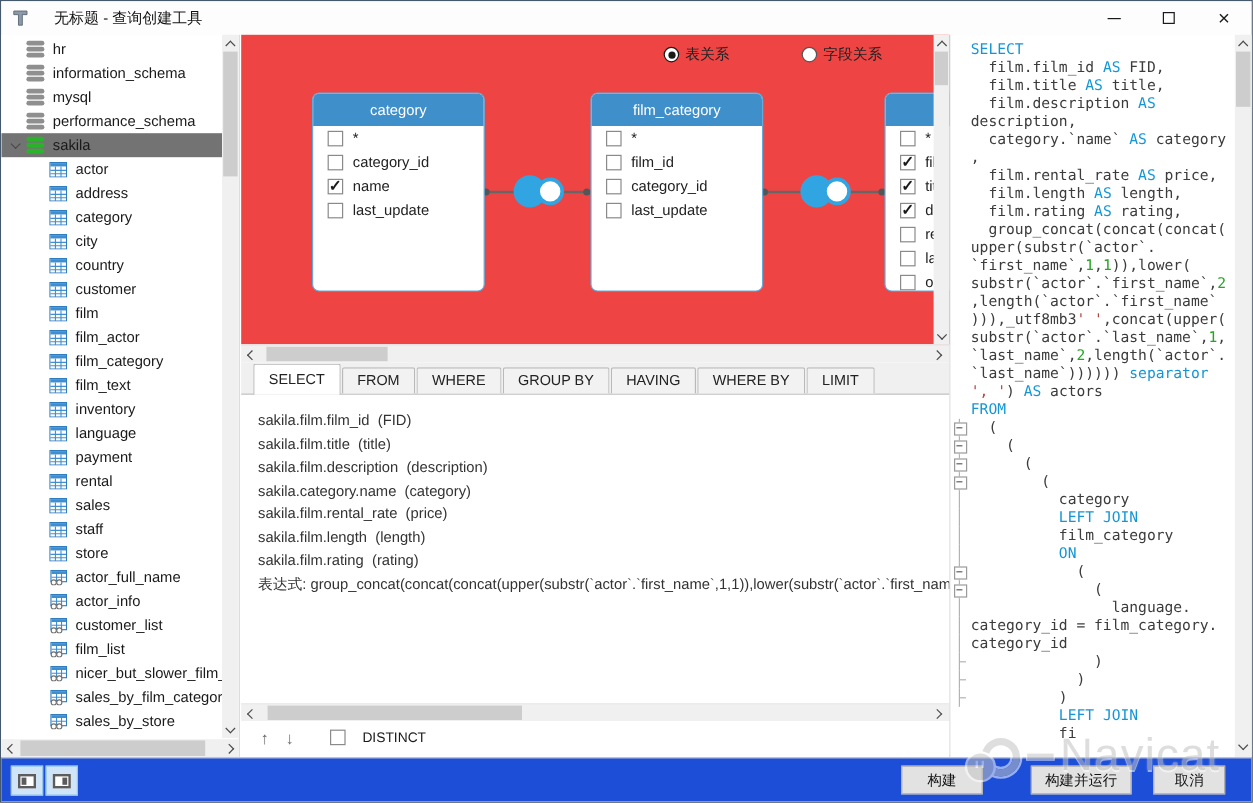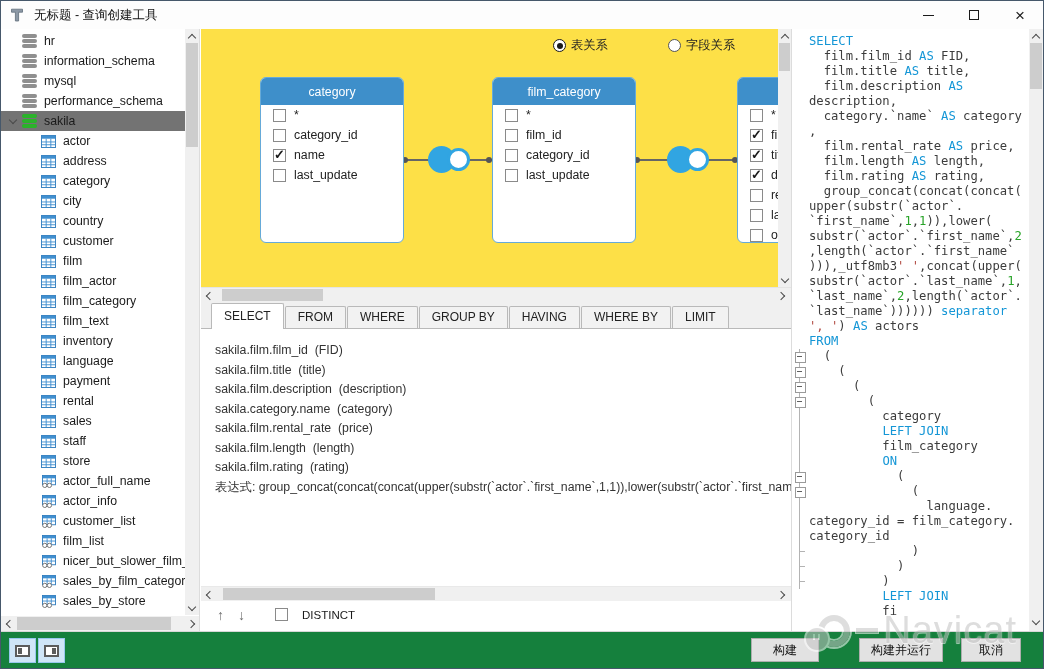--- a/index.html
+++ b/index.html
@@ -1,21 +1,21 @@
 <!DOCTYPE html>
 <html><head>
 <meta charset="utf-8">
 <style>
   *{box-sizing:border-box;margin:0;padding:0}
   html,body{width:1044px;height:669px}
   body{position:relative;font-family:"Liberation Sans",sans-serif;background:#fff;border:1px solid #46586b;overflow:hidden}
   
   .titlebar{position:absolute;top:0;left:0;right:0;height:28px;background:#fdfdfd;display:flex;align-items:center}
   .app-ico{width:16px;height:16px;margin-left:8px;flex:none}
-  .title{font-size:12.5px;color:#111;margin-left:9px;white-space:nowrap}
+  .title{font-size:12.5px;color:#111;margin-left:20px;white-space:nowrap}
   .winbtns{margin-left:auto;display:flex;height:100%}
   .winbtn{width:46px;height:100%;display:flex;align-items:center;justify-content:center;color:#111}
   .glyph-min{width:11px;height:1px;background:#1a1a1a}
   .glyph-max{width:10px;height:10px;border:1px solid #1a1a1a}
   .glyph-close{font-size:17px;line-height:1;color:#1a1a1a}
   
   .main{position:absolute;top:28px;left:0;right:0;bottom:37px;background:#fff}
   
   .tree{position:absolute;top:0;left:0;width:199px;height:100%;border-right:1px solid #dcdcdc;background:#fff}
   .tree-items{position:absolute;top:2px;left:0;right:14px;bottom:16px;overflow:hidden}
@@ -34,21 +34,21 @@
   .t-ico{flex:none;margin-right:7px}
   
   .vscroll,.hscroll{background:#f0f0f0;position:absolute}
   .vthumb{position:absolute;left:1px;right:1px;background:#cdcdcd}
   .hthumb{position:absolute;top:1px;bottom:1px;background:#cdcdcd}
   .sb-arr{position:absolute;display:flex;align-items:center;justify-content:center;width:14px;height:14px}
   .tree-vscroll{top:0;right:0;width:14px;bottom:16px}
   .tree-hscroll{bottom:0;left:0;right:0;height:15px}
   
   .middle{position:absolute;top:0;left:200px;width:591px;height:100%;border-right:1px solid #dcdcdc}
-  .diagram{position:absolute;top:0;left:0;right:0;height:258px;overflow:hidden;background:#fde047}
+  .diagram{position:absolute;top:0;left:0;right:0;height:258px;overflow:hidden;background:#ef4444}
   .radio{position:absolute;display:flex;align-items:center;font-size:12.3px;color:#222}
   .rdot{width:13px;height:13px;border:1px solid #555;border-radius:50%;margin-right:5px;position:relative;flex:none;background:#fff}
   .radio.on .rdot{border-color:#1a1a1a}
   .radio.on .rdot::after{content:"";position:absolute;inset:2.5px;background:#1a1a1a;border-radius:50%}
   .card{position:absolute;top:48px;width:144px;height:166px;border:1px solid #66aad8;border-radius:6px;background:#fff}
   .card-h{height:27px;background:#3e8fca;border-radius:5px 5px 0 0;color:#fff;font-size:12.3px;display:flex;align-items:center;justify-content:center}
   .crow{display:flex;align-items:center;height:20px;margin-left:12px;font-size:12.3px;color:#222;white-space:nowrap}
   .crow:first-of-type{margin-top:8px}
   .cbox{width:13px;height:13px;border:1px solid #8a8a8a;background:#fff;margin-right:8px;position:relative;flex:none}
   .cbox.ck::after{content:"✓";position:absolute;top:-3px;left:0;font-size:13px;font-weight:bold;color:#1a1a1a}
@@ -73,21 +73,21 @@
   .sql-code{position:absolute;top:5px;left:0;right:14px;bottom:0;overflow:hidden}
   .sline{height:15px;line-height:15px;font-size:12.2px;color:#3c3c3c;white-space:pre;padding-left:16px;position:relative}
   .c-k{color:#1496d6}.c-n{color:#27a327}.c-s{color:#b14840}.c-p{color:#3c3c3c}
   .g{position:absolute;left:2px;top:0;bottom:0;width:11px}
   .gline::before{content:"";position:absolute;left:4px;top:0;height:15px;width:1px;background:#b3b3b3}
   .gbox::before{content:"";position:absolute;left:0;top:3px;width:9px;height:9px;border:1px solid #9a9a9a;background:#fff}
   .gbox::after{content:"";position:absolute;left:2px;top:7px;width:5px;height:1px;background:#5f5f5f}
   .gtick::after{content:"";position:absolute;left:5px;top:7px;width:5px;height:1px;background:#b3b3b3}
   .sql-vscroll{top:0;right:0;width:14px;height:100%}
   
-  .footer{position:absolute;bottom:0;left:0;right:0;height:37px;background:#15803d;border-top:1px solid #d7d7d7}
+  .footer{position:absolute;bottom:0;left:0;right:0;height:37px;background:#1d4ed8;border-top:1px solid #d7d7d7}
   .toggles{position:absolute;left:8px;top:6px;display:flex}
   .tgl{width:27px;height:25px;background:#cfe5f7;border:1px solid #98c7ee;display:flex;align-items:center;justify-content:center;margin-right:2px}
   .tgl-ico{width:15px;height:12px;border:2px solid #5c5c5c;position:relative;background:#fff}
   .tgl-ico.l::after{content:"";position:absolute;left:1px;top:1px;bottom:1px;width:4px;background:#5c5c5c}
   .tgl-ico.r::after{content:"";position:absolute;right:1px;top:1px;bottom:1px;width:4px;background:#5c5c5c}
   .btn{position:absolute;top:6px;height:24px;background:#e2e2e2;border:1px solid #aeaeae;font-size:12px;color:#111;display:flex;align-items:center;justify-content:center}
   #btn-build{right:224px;width:68px}
   #btn-buildrun{right:100px;width:84px}
   #btn-cancel{right:22px;width:60px}
   

